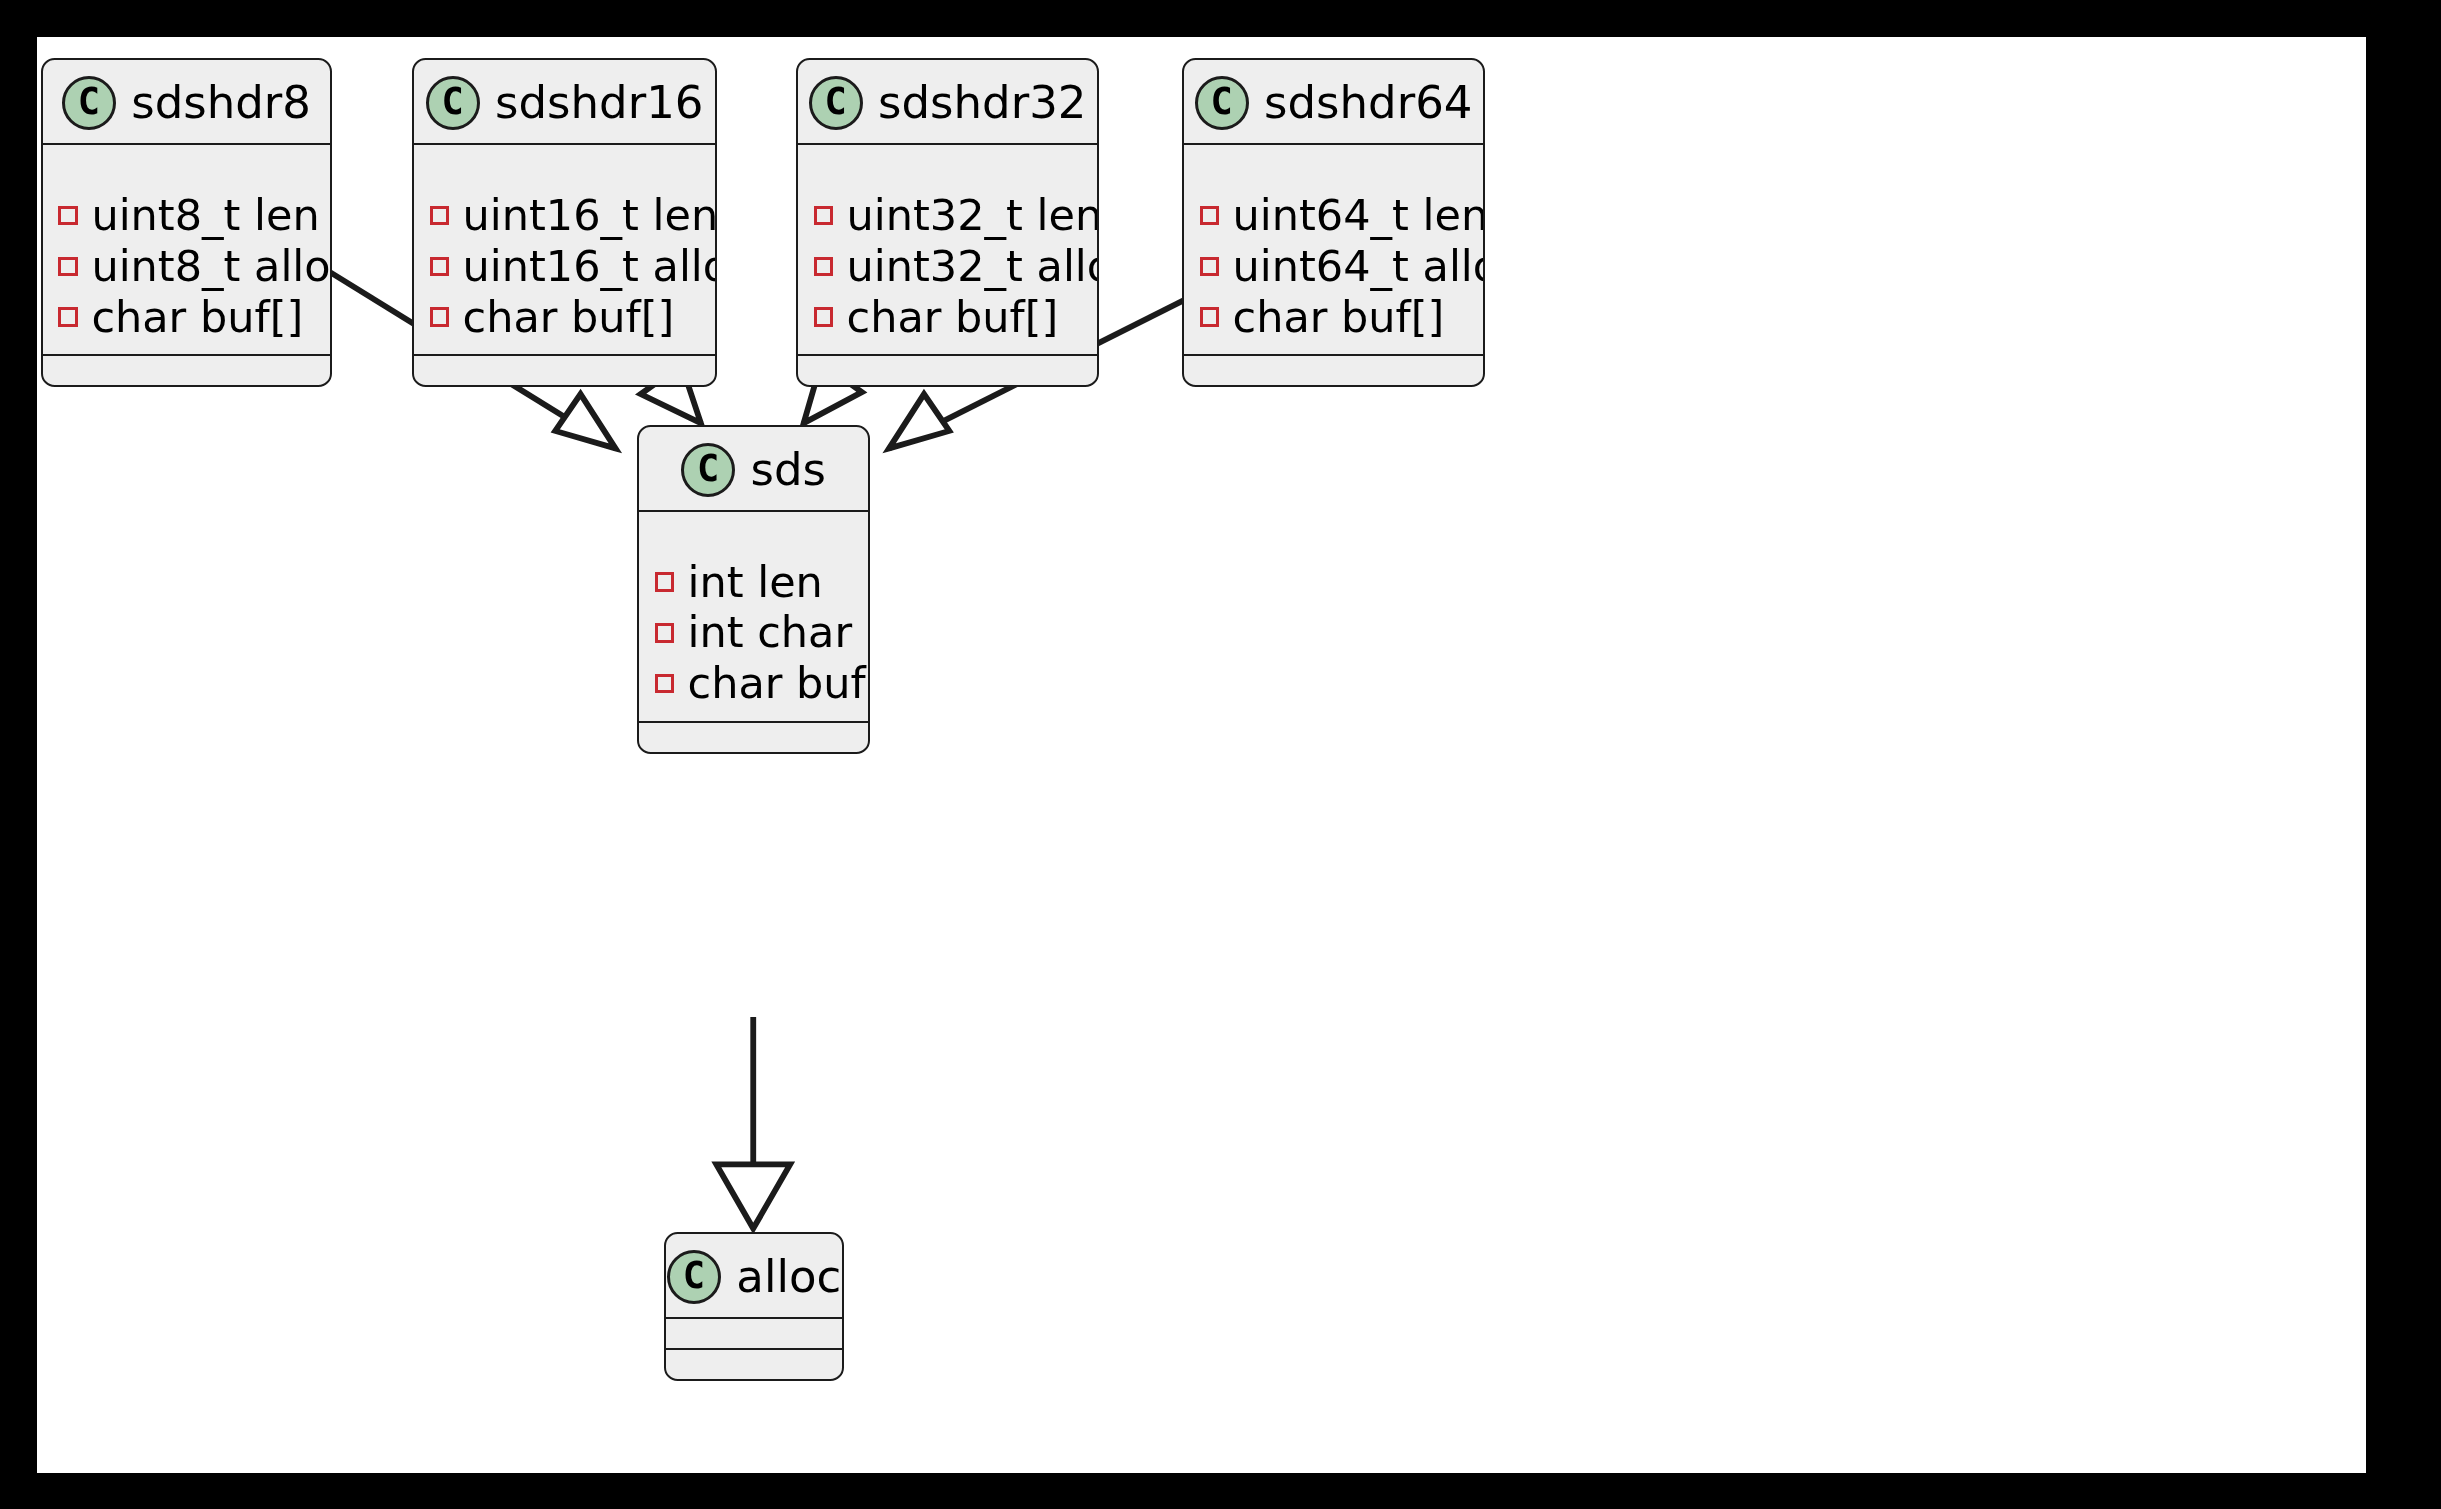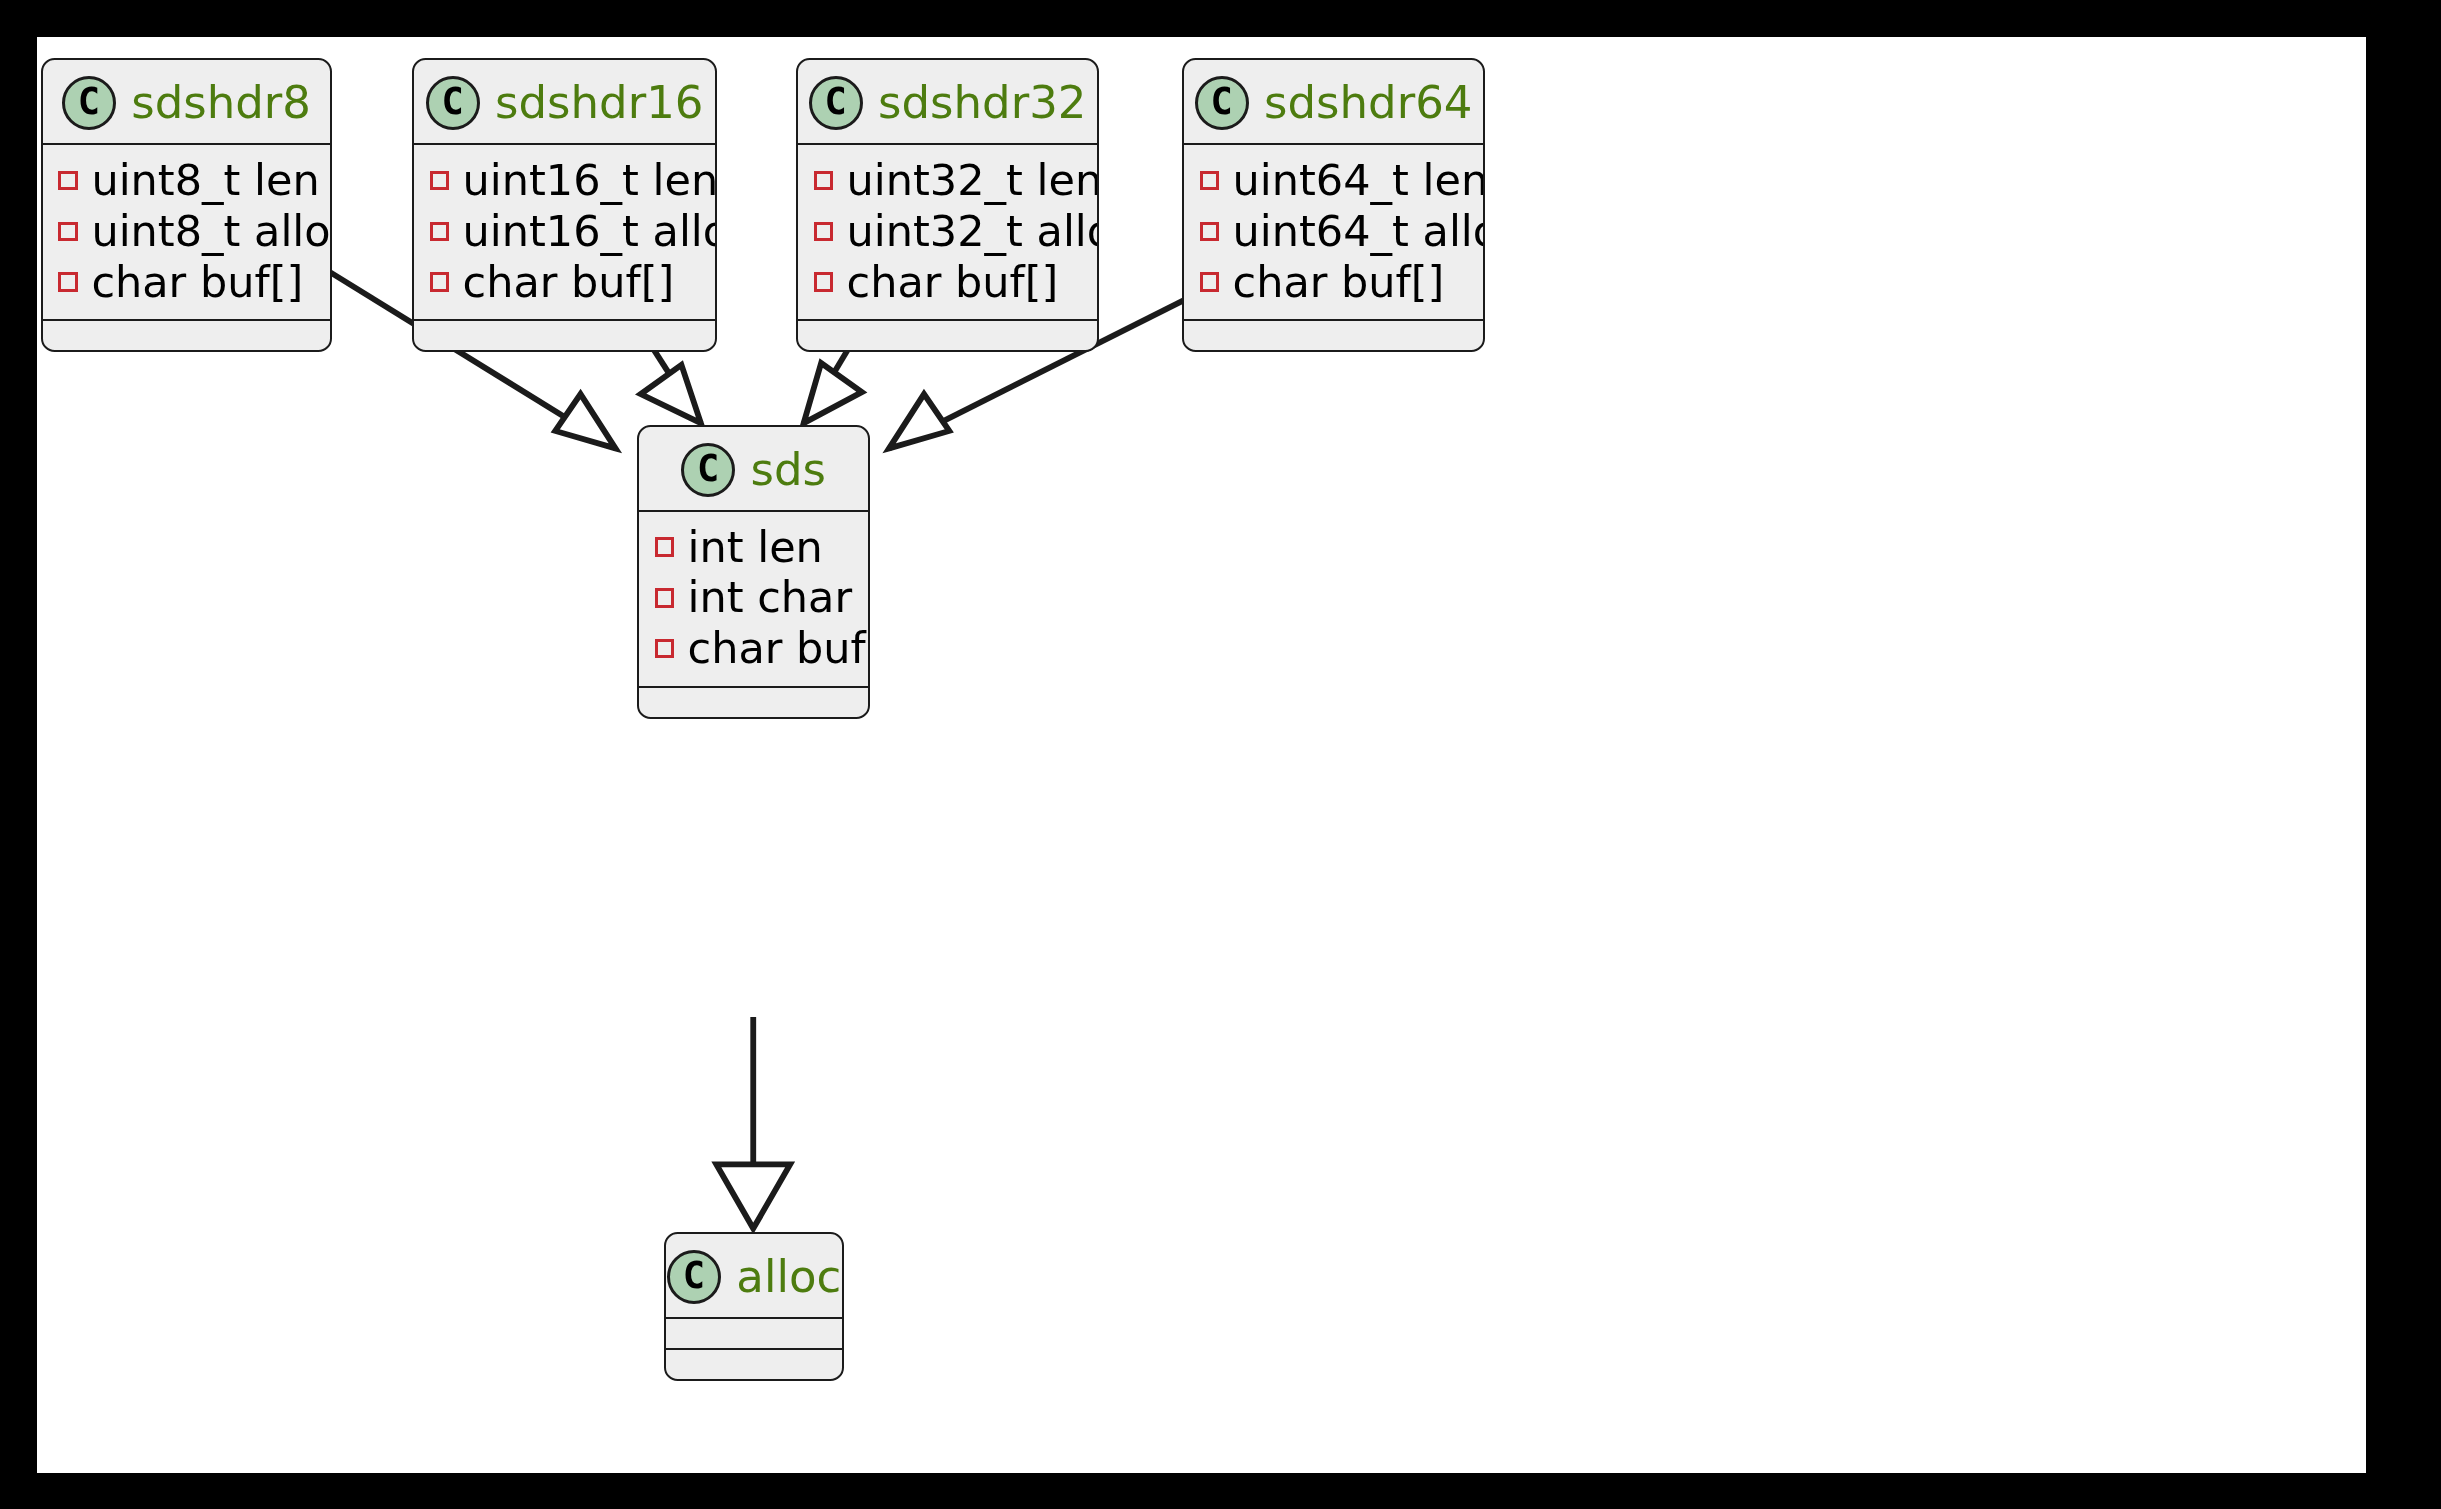--- a/index.html
+++ b/index.html
@@ -53,21 +53,21 @@
   .class-header {
     display: flex;
     align-items: center;
     justify-content: center;
     gap: 15.5px;
     padding: 15.5px 21.3px 13.6px 21.3px;
     border-bottom: 2.9px solid #1B1B1B;
   }
   .class-name {
     font-size: 45px;
-    color: #4d7c0f;
+    color: #000000;
     line-height: 1.0;
     white-space: nowrap;
   }
 
   
   .c-badge {
     flex: 0 0 auto;
     width: 54px;
     height: 54px;
     border-radius: 50%;
@@ -84,20 +84,21 @@
     font-size: 37px;
     line-height: 1;
     color: #000000;
     transform: translateY(-1px);
   }
 
   
   .attr-compartment {
     padding: 9.7px 15.5px 11.6px 15.5px;
     border-bottom: 2.9px solid #1B1B1B;
+    margin-top: 35px;
   }
   .attr-row {
     display: flex;
     align-items: center;
     gap: 13.6px;
     line-height: 1.0;
     padding: 3.9px 0;
     white-space: nowrap;
   }
   .vis-marker {

